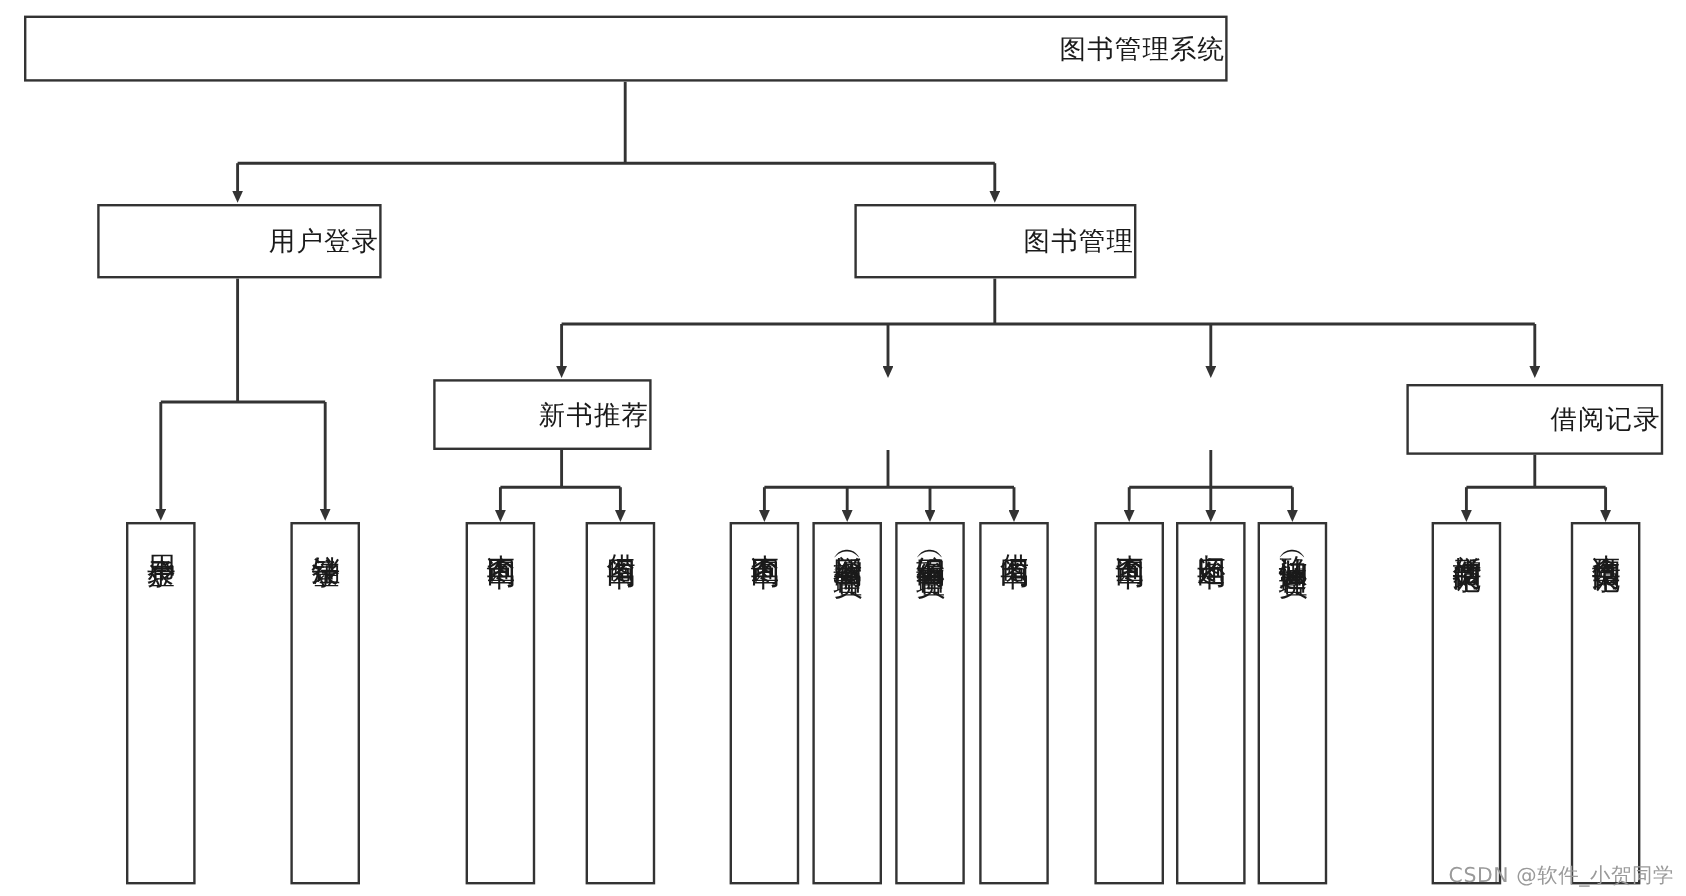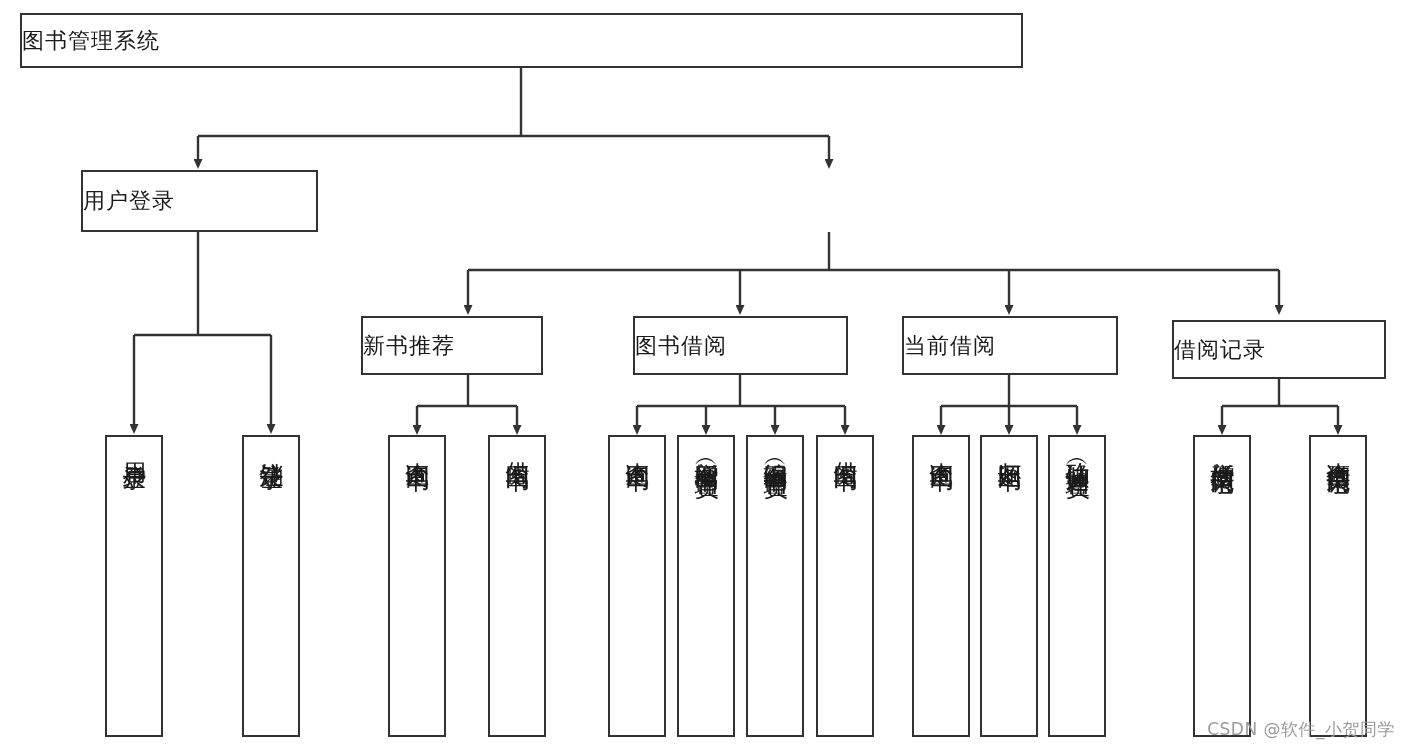--- a/index.html
+++ b/index.html
@@ -25,21 +25,21 @@
     height: 747px;
     pointer-events: none;
   }
   .node {
     position: absolute;
     box-sizing: border-box;
     background: #ffffff;
     border: 2px solid #333333;
     display: flex;
     align-items: center;
-    justify-content: flex-start;
+    justify-content: flex-end;
     color: #1a1a1a;
   }
   .node.horiz {
     font-size: 22px;
     letter-spacing: 1px;
   }
   .node.vert {
     align-items: flex-start;
     justify-content: center;
     padding-top: 6px;
@@ -121,29 +121,26 @@
     </g>
   </svg>
 
   <div class="node horiz node-root" style="left:20px; top:13px; width:1003px; height:55px;">
     <span>图书管理系统</span>
   </div>
 
   <div class="node horiz" style="left:81px; top:170px; width:237px; height:62px;">
     <span>用户登录</span>
   </div>
+  <div class="node horiz" style="left:712px; top:170px; width:235px; height:62px;">
+    <span>图书管理</span>
+  </div>
 
   <div class="node horiz" style="left:361px; top:316px; width:182px; height:59px;">
     <span>新书推荐</span>
-  </div>
-  <div class="node horiz" style="left:633px; top:316px; width:215px; height:59px;">
-    <span>图书借阅</span>
-  </div>
-  <div class="node horiz" style="left:902px; top:316px; width:216px; height:59px;">
-    <span>当前借阅</span>
   </div>
   <div class="node horiz" style="left:1172px; top:320px; width:214px; height:59px;">
     <span>借阅记录</span>
   </div>
 
   <div class="node vert" style="left:105px; top:435px; width:58px; height:302px;">
     <span class="vlabel">用户登录</span>
   </div>
   <div class="node vert" style="left:242px; top:435px; width:58px; height:302px;">
     <span class="vlabel">注销登录</span>

